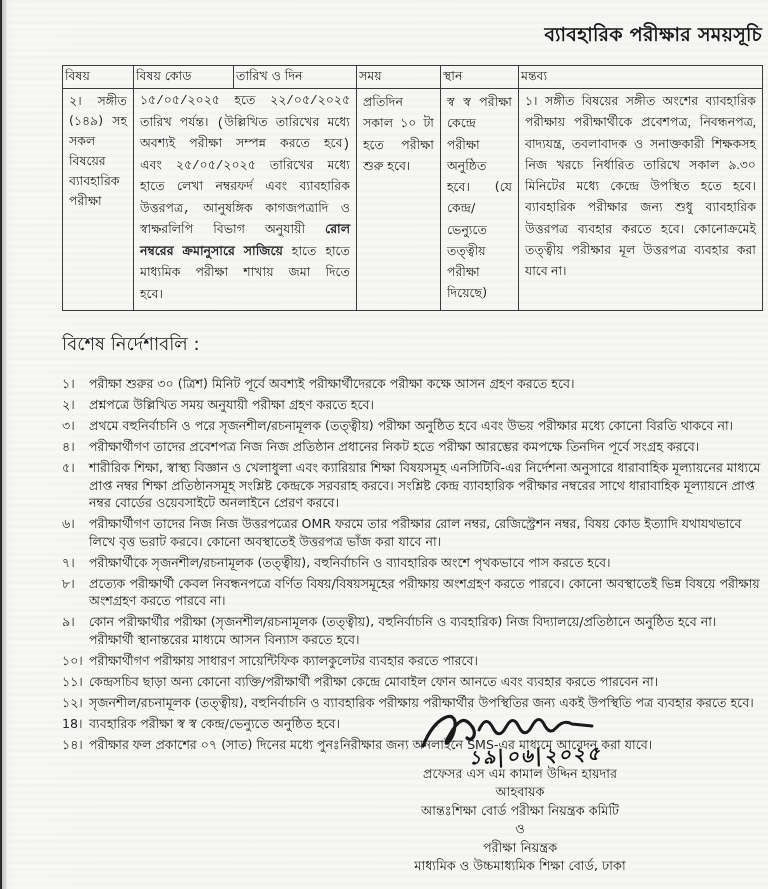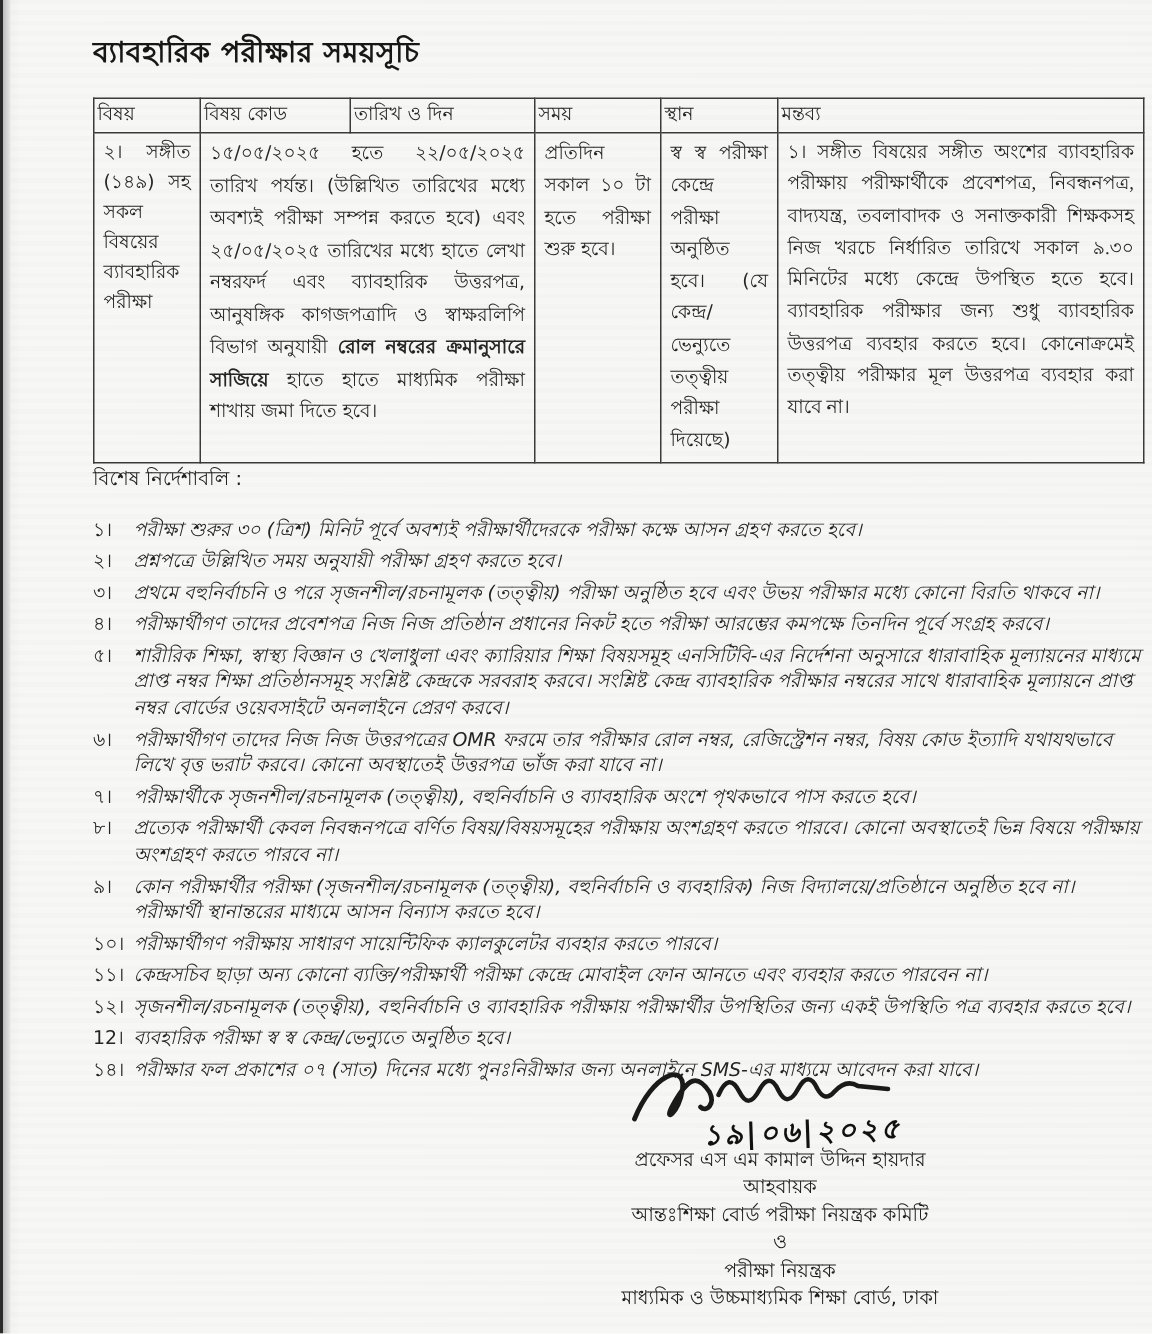--- a/index.html
+++ b/index.html
@@ -20,21 +20,21 @@
   }
   .scan-edge2{
     position:absolute;left:2px;top:0;width:5px;height:100%;
     background:linear-gradient(90deg,#bdbdbb,#e9e9e7);
   }
   .content{
     position:absolute;left:62px;top:0;width:700px;
   }
   .doc-title{
     margin-top:20px;
-    text-align:left;
+    text-align:right;
     font-size:19px;
     font-weight:bold;
     letter-spacing:0.3px;
     color:#171717;
   }
   table.sched{
     margin-top:13px;
     width:700px;
     border-collapse:collapse;
     table-layout:fixed;
@@ -47,41 +47,42 @@
     padding:2px 6px 4px 6px;
     box-sizing:border-box;
   }
   table.sched th{
     font-weight:normal;
     text-align:left;
     padding:1px 2px;
     height:19px;
   }
   td.c-subject{width:71px;text-align:justify;line-height:1.6;padding-top:4px;}
-  td.c-date{width:223px;text-align:justify;line-height:1.72;padding-top:6px;}
+  td.c-date{width:223px;text-align:justify;line-height:1.72;padding-top:6px;font-family:Liberation Mono, monospace;}
   td.c-time{width:84px;text-align:justify;line-height:1.7;padding-top:4px;}
   td.c-place{width:78px;text-align:justify;line-height:1.7;padding-top:4px;margin-top:20px;}
   td.c-remarks{width:244px;text-align:justify;line-height:1.7;padding-top:4px;height:184px;font-family:Liberation Serif, serif;}
   .bold-seg{font-weight:bold;}
   .instr-heading{
-    font-size:13px;
+    margin-top:19px;
+    font-size:18px;
     color:#222;
   }
   .instr-list{
     margin-top:14px;
   }
   .li{
     display:flex;
     font-size:12.6px;
     line-height:17.5px;
     margin-bottom:3.5px;
     color:#242424;
   }
   .li .num{flex:0 0 27px;}
-  .li .txt{flex:1;font-style:italic;}
+  .li .txt{flex:1;}
   .sig-block{
     position:absolute;
     left:355px;top:702px;
     width:330px;
     text-align:center;
     font-size:12.8px;
     line-height:18.5px;
     color:#202020;
   }
   .sig-scribble{
@@ -185,21 +186,21 @@
         </div>
       <div class="li">
           <span class="num">১১।</span>
           <span class="txt">কেন্দ্রসচিব ছাড়া অন্য কোনো ব্যক্তি/পরীক্ষার্থী পরীক্ষা কেন্দ্রে মোবাইল ফোন আনতে এবং ব্যবহার করতে পারবেন না।</span>
         </div>
       <div class="li">
           <span class="num">১২।</span>
           <span class="txt">সৃজনশীল/রচনামূলক (তত্ত্বীয়), বহুনির্বাচনি ও ব্যাবহারিক পরীক্ষায় পরীক্ষার্থীর উপস্থিতির জন্য একই উপস্থিতি পত্র ব্যবহার করতে হবে।</span>
         </div>
       <div class="li">
-          <span class="num">12।</span>
+          <span class="num">18।</span>
           <span class="txt">ব্যবহারিক পরীক্ষা স্ব স্ব কেন্দ্র/ভেন্যুতে অনুষ্ঠিত হবে।</span>
         </div>
       <div class="li">
           <span class="num">১৪।</span>
           <span class="txt">পরীক্ষার ফল প্রকাশের ০৭ (সাত) দিনের মধ্যে পুনঃনিরীক্ষার জন্য অনলাইনে SMS-এর মাধ্যমে আবেদন করা যাবে।</span>
         </div>
     </div>
   </div>
 
   <div class="sig-block">

